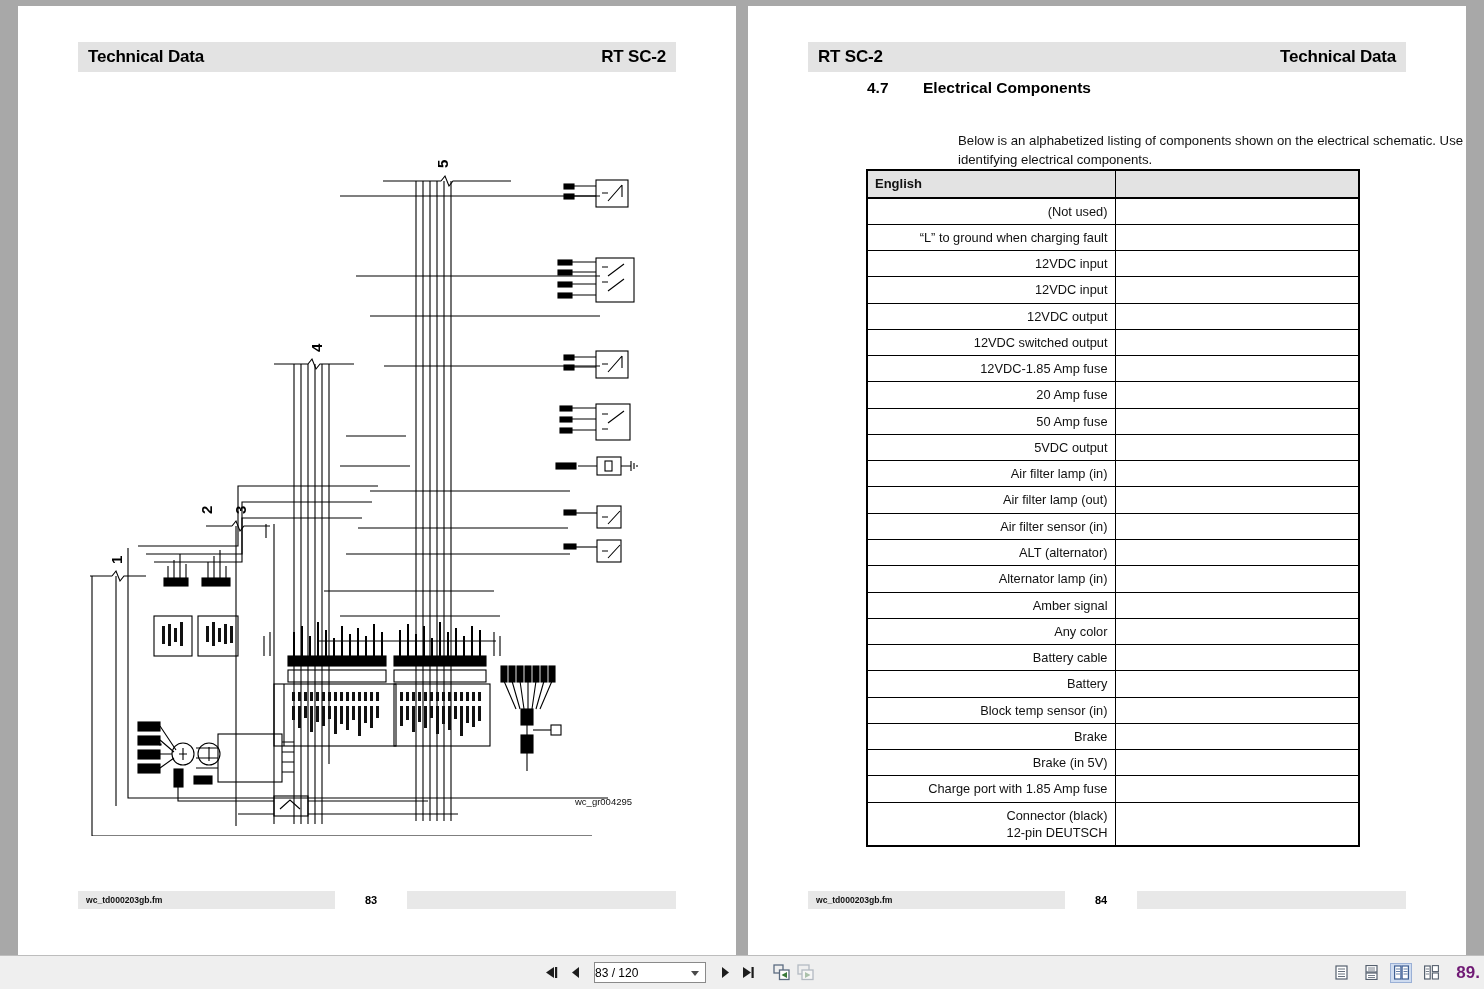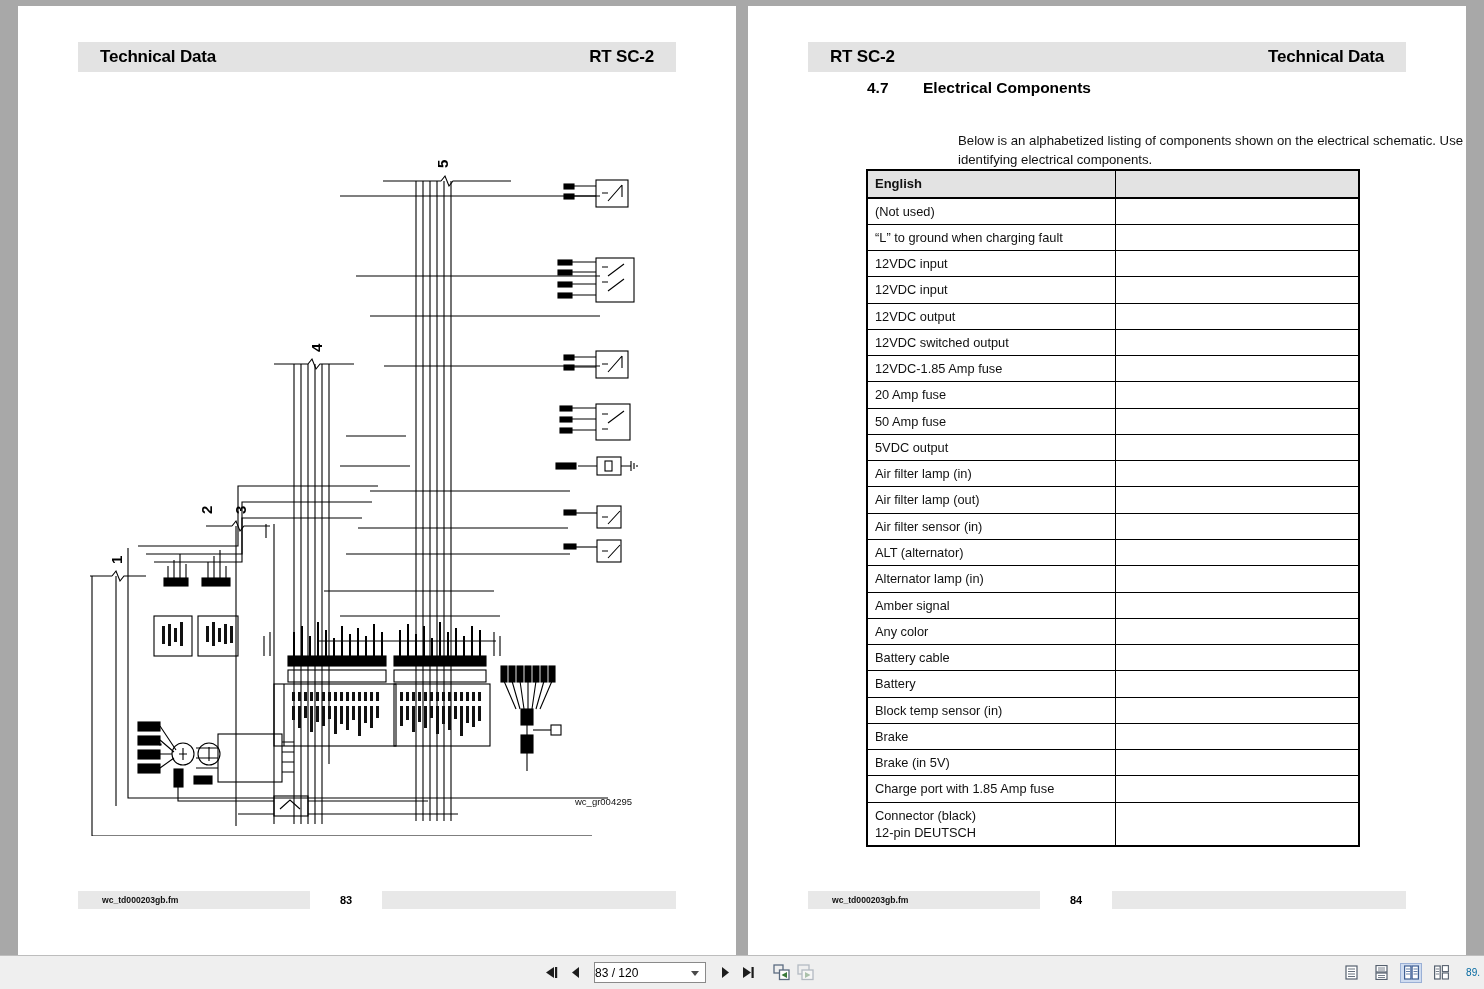--- a/index.html
+++ b/index.html
@@ -28,21 +28,21 @@
   #page-left  { left: 18px;  width: 718px; }
   #page-right { left: 748px; width: 718px; }
 
   
   .runhead {
     position: absolute;
     left: 60px; right: 60px;
     top: 36px; height: 30px;
     background: #e3e3e3;
     display: flex; align-items: center;
-    padding: 0 22px;
+    padding: 0 10px;
   }
   .runhead .rh-left, .runhead .rh-right {
     font-weight: bold; font-size: 17px; color: #000;
     letter-spacing: -0.2px;
   }
   .runhead .rh-right { margin-left: auto; }
 
   
   .sec-head {
     position: absolute;
@@ -81,32 +81,32 @@
   .comp-table th {
     background: #e3e3e3;
     font-weight: bold;
     font-size: 13px;
     height: 24px;
     border-bottom: 2.5px solid #000;
   }
   .comp-table col.c1 { width: 248px; }
   .comp-table col.c2 { width: 244px; }
   .comp-table tr.two-line td { height: 38px; margin-top: 21px; }
-  .comp-table td .ln { display: block; }
+  .comp-table td .ln { display: block; text-align: right; }
 
   
   .pfoot {
     position: absolute;
     left: 60px; right: 60px;
     bottom: 46px; height: 18px;
     display: flex; align-items: center;
   }
   .pfoot .fbar-l {
-    background: #e8e8e8; height: 18px; width: 232px;
-    display: flex; align-items: center; padding-left: 24px;
+    background: #e8e8e8; height: 18px; width: 257px;
+    display: flex; align-items: center; padding-left: 8px;
   }
   .pfoot .fname { font-size: 8.6px; font-weight: bold; color: #111; }
   .pfoot .fnum {
     width: 72px; text-align: center;
     font-size: 11px; font-weight: bold; color: #000;
   }
   .pfoot .fbar-r { background: #e8e8e8; height: 18px; flex: 1; }
 
   
   .schem-wrap {
@@ -155,21 +155,21 @@
     border-right: 4px solid transparent;
     border-top: 5px solid #4a4a4a;
   }
   .tb-center { position: absolute; left: 540px; display: flex; align-items: center; }
   .tb-right  { position: absolute; right: 4px; display: flex; align-items: center; gap: 8px; }
   .view-btn {
     width: 22px; height: 20px;
     display: flex; align-items: center; justify-content: center;
   }
   .view-btn.active { background: #cfdcf0; border: 1px solid #9ab0d6; }
-  .zoomval { font-size: 10px; color: #0369a1; margin-left: 6px; }
+  .zoomval { font-size: 17px; color: #701a75; margin-left: 6px; font-weight: bold; }
 </style>
 </head>
 <body>
 
 <div id="viewer">
 
   <div class="page" id="page-left">
 
     <div class="runhead">
       <span class="rh-left">Technical Data</span>

